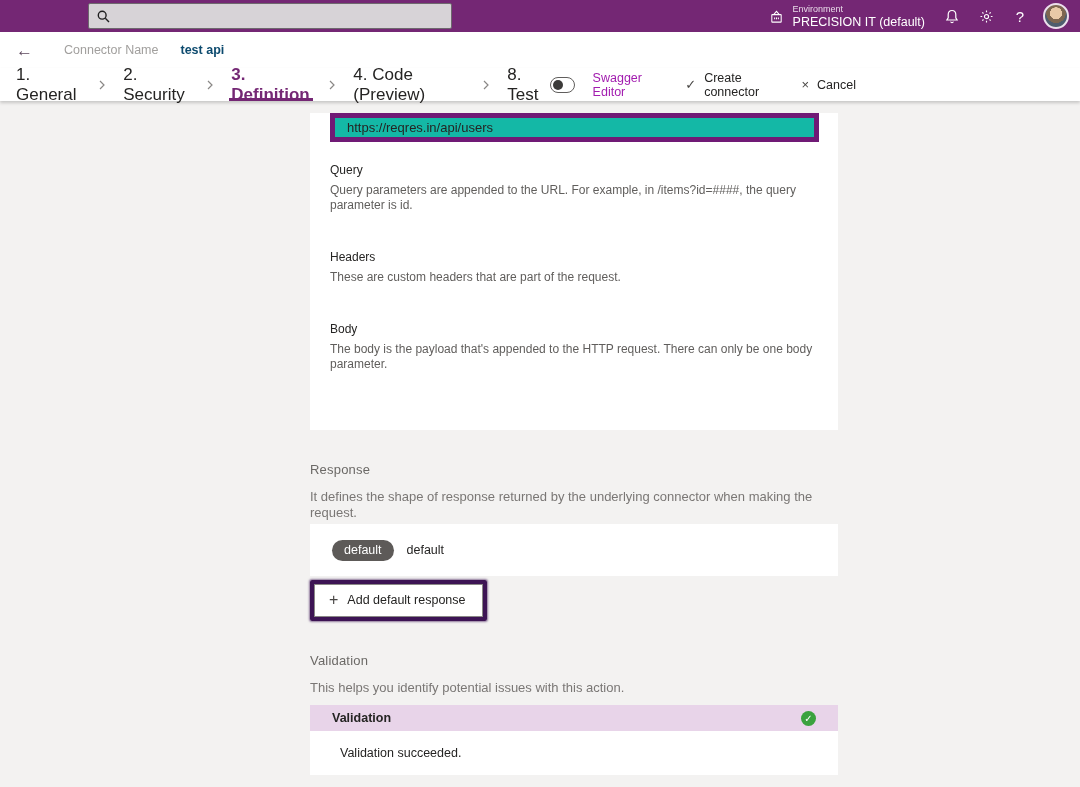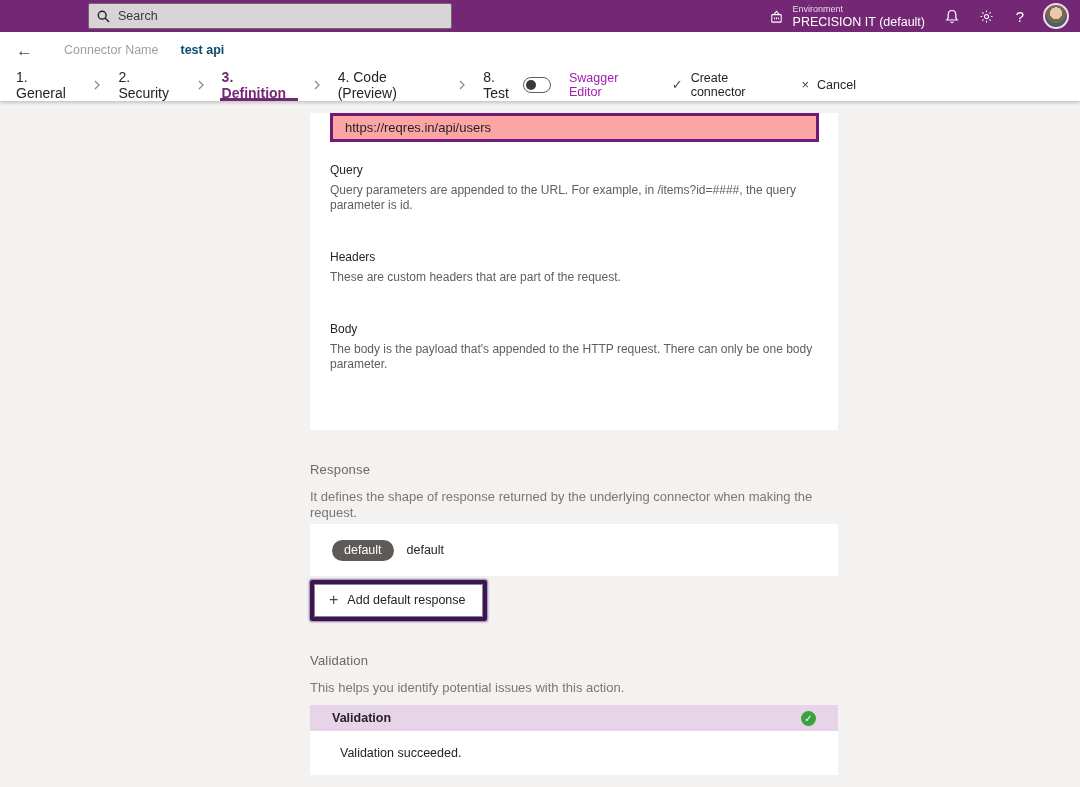--- a/index.html
+++ b/index.html
@@ -30,42 +30,42 @@
   
   .namebar { height:36px; background:#fff; display:flex; align-items:center; }
   .back-arrow { margin-left:16px; font-size:17px; color:#5d475d; cursor:pointer; line-height:1; }
   .name-label { margin-left:31px; font-size:12.5px; color:#a19f9d; }
   .name-value { margin-left:22px; font-size:12.5px; font-weight:bold; color:#0c4a6e; }
 
   
   .wizardbar { height:33px; background:#fff; display:flex; align-items:stretch;
     box-shadow:0 2px 3px rgba(0,0,0,.18); position:relative; z-index:2; }
   .steps { display:flex; align-items:stretch; margin-left:14px; }
-  .step { display:flex; align-items:center; font-size:14px; color:#252423; cursor:pointer;
+  .step { display:flex; align-items:center; font-size:17px; color:#252423; cursor:pointer;
     padding:0 2px; border-bottom:3px solid transparent; border-top:3px solid transparent; }
   .step.active { color:#742774; font-weight:bold; border-bottom-color:#742774; }
   .chev { display:flex; align-items:center; margin:0 15px; }
   .actions { margin-left:auto; margin-right:224px; display:flex; align-items:center; }
   .toggle { width:30px; height:16px; border:1px solid #605e5c; border-radius:9px;
     position:relative; cursor:pointer; background:#fff; }
   .toggle .knob { position:absolute; left:2px; top:2px; width:10px; height:10px;
     border-radius:50%; background:#3b3a39; }
   .toggle-label { margin-left:18px; font-size:12.5px; color:#a21caf; }
   .action-link { display:flex; align-items:center; margin-left:24px; font-size:12.5px;
     color:#252423; cursor:pointer; }
   .action-link .glyph { margin-right:8px; color:#484644; font-size:13px; }
   .glyph-x { font-size:15px; line-height:1; }
 
   
   .content { height:686px; background:#f3f2f1; padding-top:3px; }
   .column { width:528px; margin-left:310px; }
   .card { background:#fff; }
   .card-request { height:317px; }
   .url-input { display:block; margin:9px 19px 0 20px; width:489px; height:29px;
-    background:#fca5a5; border:3px solid #701a75; font-size:13px; color:#252423;
+    background:#14b8a6; border:5px solid #701a75; font-size:13px; color:#252423;
     padding:0 12px; font-family:inherit; outline:none; }
   .param { margin:0 20px; }
   .param .p-label { font-size:12px; color:#252423; padding-top:21px; }
   .param + .param .p-label { padding-top:37px; }
   .param .p-desc { font-size:12px; color:#605e5c; margin-top:6px; line-height:15px; }
 
   .section-title { margin-top:29px; font-size:13px; font-weight:400; color:#6b6966;
     line-height:22px; letter-spacing:.2px; }
   .section-desc { margin-top:8px; font-size:13px; color:#7a7775; line-height:16px; }
 
@@ -89,21 +89,20 @@
 </style>
 </head>
 <body>
 
 <header class="topbar">
   <div class="search-box">
     <svg width="13" height="13" viewBox="0 0 13 13" fill="none" stroke="#201f20" stroke-width="1.4">
       <circle cx="5.2" cy="5.2" r="3.9"></circle>
         <line x1="8.3" y1="8.3" x2="12" y2="12"></line>
     </svg>
-    <input class="search-input" placeholder="Search" style="">
   </div>
   <div class="topbar-right">
     <div class="env-chip">
       <svg width="15" height="15" viewBox="0 0 16 16" fill="none" stroke="#fff" stroke-width="1.1">
         <rect x="3" y="6" width="10" height="8" rx="0.5"></rect>
         <path d="M5 6 L8 2.5 L11 6"></path>
         <line x1="6" y1="9" x2="6" y2="11"></line>
           <line x1="8" y1="9" x2="8" y2="11"></line>
           <line x1="10" y1="9" x2="10" y2="11"></line>
       </svg>

